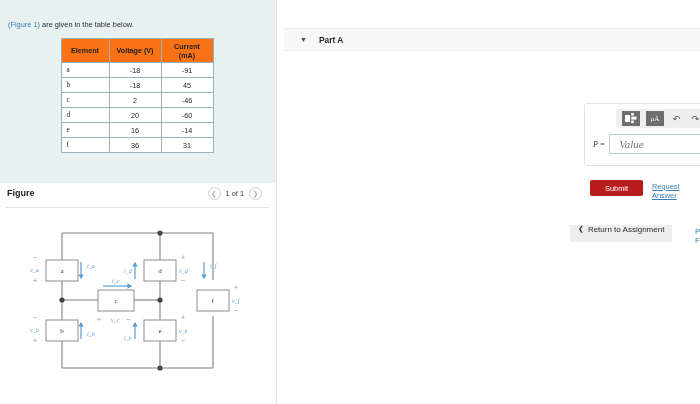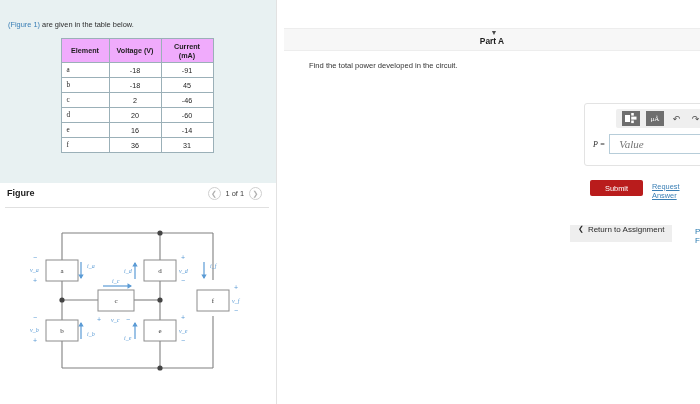--- a/index.html
+++ b/index.html
@@ -39,21 +39,21 @@
   #values-table th, #values-table td {
     border: 1px solid #9bb0b8;
     font-size: 7.2px;
     color: #1d1d1d;
     padding: 2.5px 6px;
     height: 15px;
   }
   #values-table th {
     font-weight: bold;
     text-align: center;
-    background: #f0abfc;
+    background: #f97316;
   }
   #values-table td.elem-cell {
     text-align: left; padding-left: 5px; width: 48px;
     font-family: "Liberation Serif", serif;
   }
   #values-table td.num-cell { text-align: center; width: 52px; }
 
   
   #figure-header {
     position: absolute; left: 0; top: 186px;
@@ -96,21 +96,21 @@
   #right-column {
     position: absolute; left: 277px; top: 0;
     width: 423px; height: 404px; background: #ffffff;
   }
   #part-a-header {
     position: absolute; left: 7px; top: 28px;
     width: 416px; height: 23px;
     background: #f7f7f7;
     border-top: 1px solid #ededed;
     border-bottom: 1px solid #ededed;
-    display: flex; align-items: center; flex-direction: column;
+    display: flex; align-items: center;
   }
   #part-a-caret {
     margin-left: 16px; margin-right: 12px;
     font-size: 7px; color: #4a4a4a;
   }
   #part-a-title { font-size: 8.4px; font-weight: bold; color: #1d1d1d; }
 
   #question-text {
     position: absolute; left: 32px; top: 61px;
     font-size: 7.6px; color: #333;
@@ -352,21 +352,20 @@
 
 <div id="column-divider"></div>
 
 <div id="right-column">
 
   <div id="part-a-header">
     <span id="part-a-caret">▼</span>
     <span id="part-a-title">Part A</span>
   </div>
 
-  <div id="question-text">Find the total power developed in the circuit.</div>
 
   <div id="answer-box">
     <div id="toolbar">
       <div class="tb-btn-dark">
         <svg width="12" height="11" viewBox="0 0 12 11">
           <rect x="0" y="2" width="5" height="7" fill="#ffffff"></rect>
           <rect x="6.2" y="0" width="2.6" height="2.6" fill="#ffffff"></rect>
           <rect x="6.2" y="3.6" width="5.3" height="3" fill="#ffffff"></rect>
           <rect x="6.2" y="7.5" width="2.6" height="2.6" fill="#ffffff"></rect>
         </svg>

